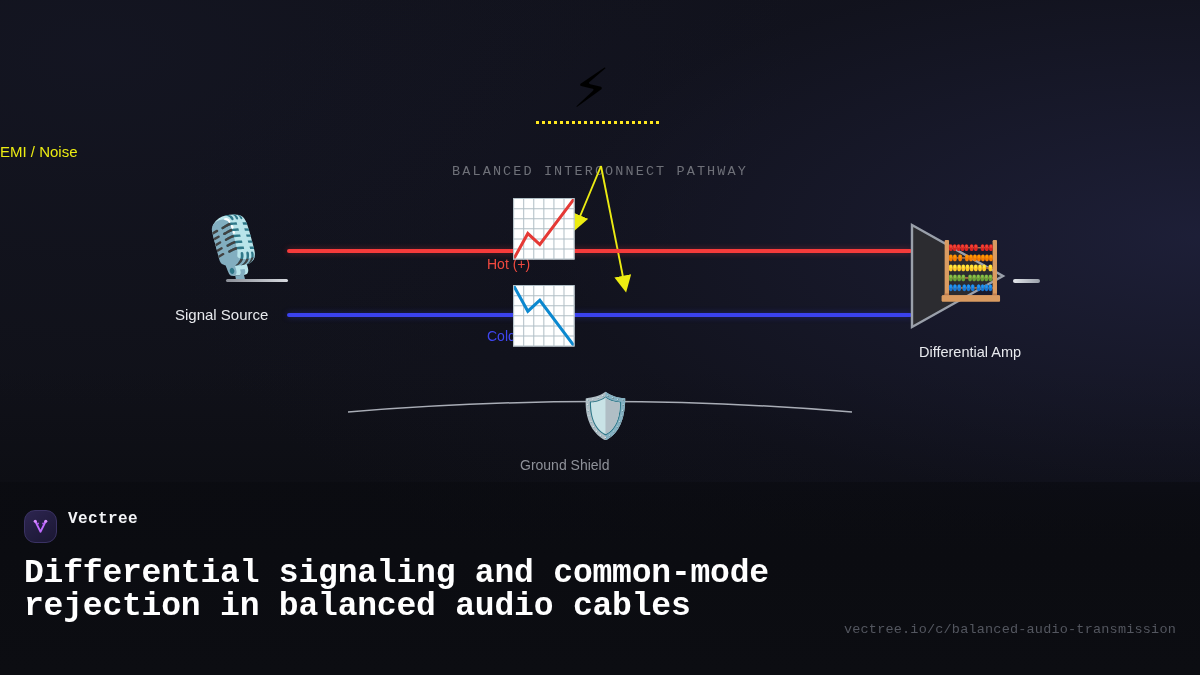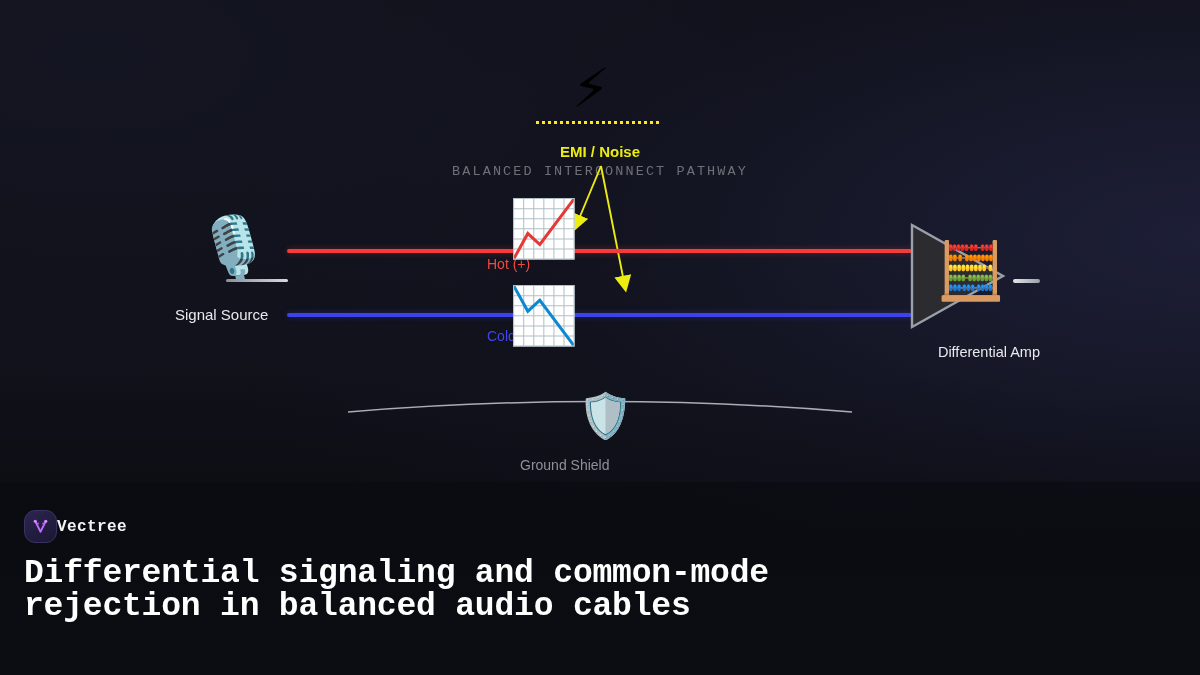--- a/index.html
+++ b/index.html
@@ -54,35 +54,35 @@
   #mic{ left:196px; top:217px; font-size:60px; }
   #shield{ left:578px; top:394px; font-size:44px; }
   #abacus{ left:936px; top:243px; font-size:56px; z-index:4; }
 
   
   #chart-up{ left:509px; top:201px; font-size:56px; z-index:3; }
   #chart-down{ left:509px; top:288px; font-size:56px; z-index:3; }
 
   
   .lbl{ position:absolute; white-space:nowrap; }
-  #lbl-emi{ left:0; right:0; top:143px; text-align:center; color:#ecec12; font-size:15px;font-weight:bold; }
+  #lbl-emi{ left:0; right:0; top:143px; text-align:left; color:#ecec12; font-size:15px; }
   #lbl-pathway{
     left:0; right:0; top:164px; text-align:center;
     color:#6e7078; font-size:13.5px; letter-spacing:2.1px;
     font-family:"Liberation Mono","DejaVu Sans Mono",monospace;
   }
   #lbl-hot{ left:487px; top:256px; width:100px; text-align:left; color:#f0493f; font-size:14px; }
   #lbl-cold{ left:487px; top:328px; width:100px; text-align:left; color:#3f46f0; font-size:14px; }
   #lbl-source{ left:175px; top:306px; color:#e8eaee; font-size:15px; }
-  #lbl-amp{ left:900px; top:344px; width:140px; text-align:right; color:#e8eaee; font-size:14.5px; }
+  #lbl-amp{ left:900px; top:344px; width:140px; text-align:center; color:#e8eaee; font-size:14.5px; }
   #lbl-ground{ left:520px; top:457px; width:160px; color:#8e9199; font-size:14px; }
 
   
   #caption{ position:absolute; left:24px; top:510px; right:24px; }
-  #brand{ display:flex; align-items:center; gap:0; }
+  #brand{ display:flex; align-items:flex-start; gap:11px; }
   #brand-logo{
     width:33px; height:33px; border-radius:11px; flex:none;
     background:linear-gradient(145deg,#2d2550 0%, #221d3f 55%, #1b1733 100%);
     border:1px solid #3a3263; display:flex; align-items:center; justify-content:center;
   }
   #brand-name{
     color:#f2f3f6; font-size:16px; font-weight:bold; letter-spacing:.4px;
     font-family:"Liberation Mono","DejaVu Sans Mono",monospace;
   }
   #headline{
@@ -154,14 +154,15 @@
           <circle cx="18" cy="6" r="1.8" fill="#d98cff"></circle>
           <circle cx="9.2" cy="8.6" r="1.1" fill="#b05cf0"></circle>
           <circle cx="15" cy="8.6" r="1.1" fill="#b05cf0"></circle>
         </svg>
       </div>
       <div id="brand-name">Vectree</div>
     </div>
     <div id="headline">Differential signaling and common-mode rejection in balanced audio cables</div>
   </div>
 
+  <div id="url">vectree.io/c/balanced-audio-transmission</div>
 
 </div>
 
 </body></html>

